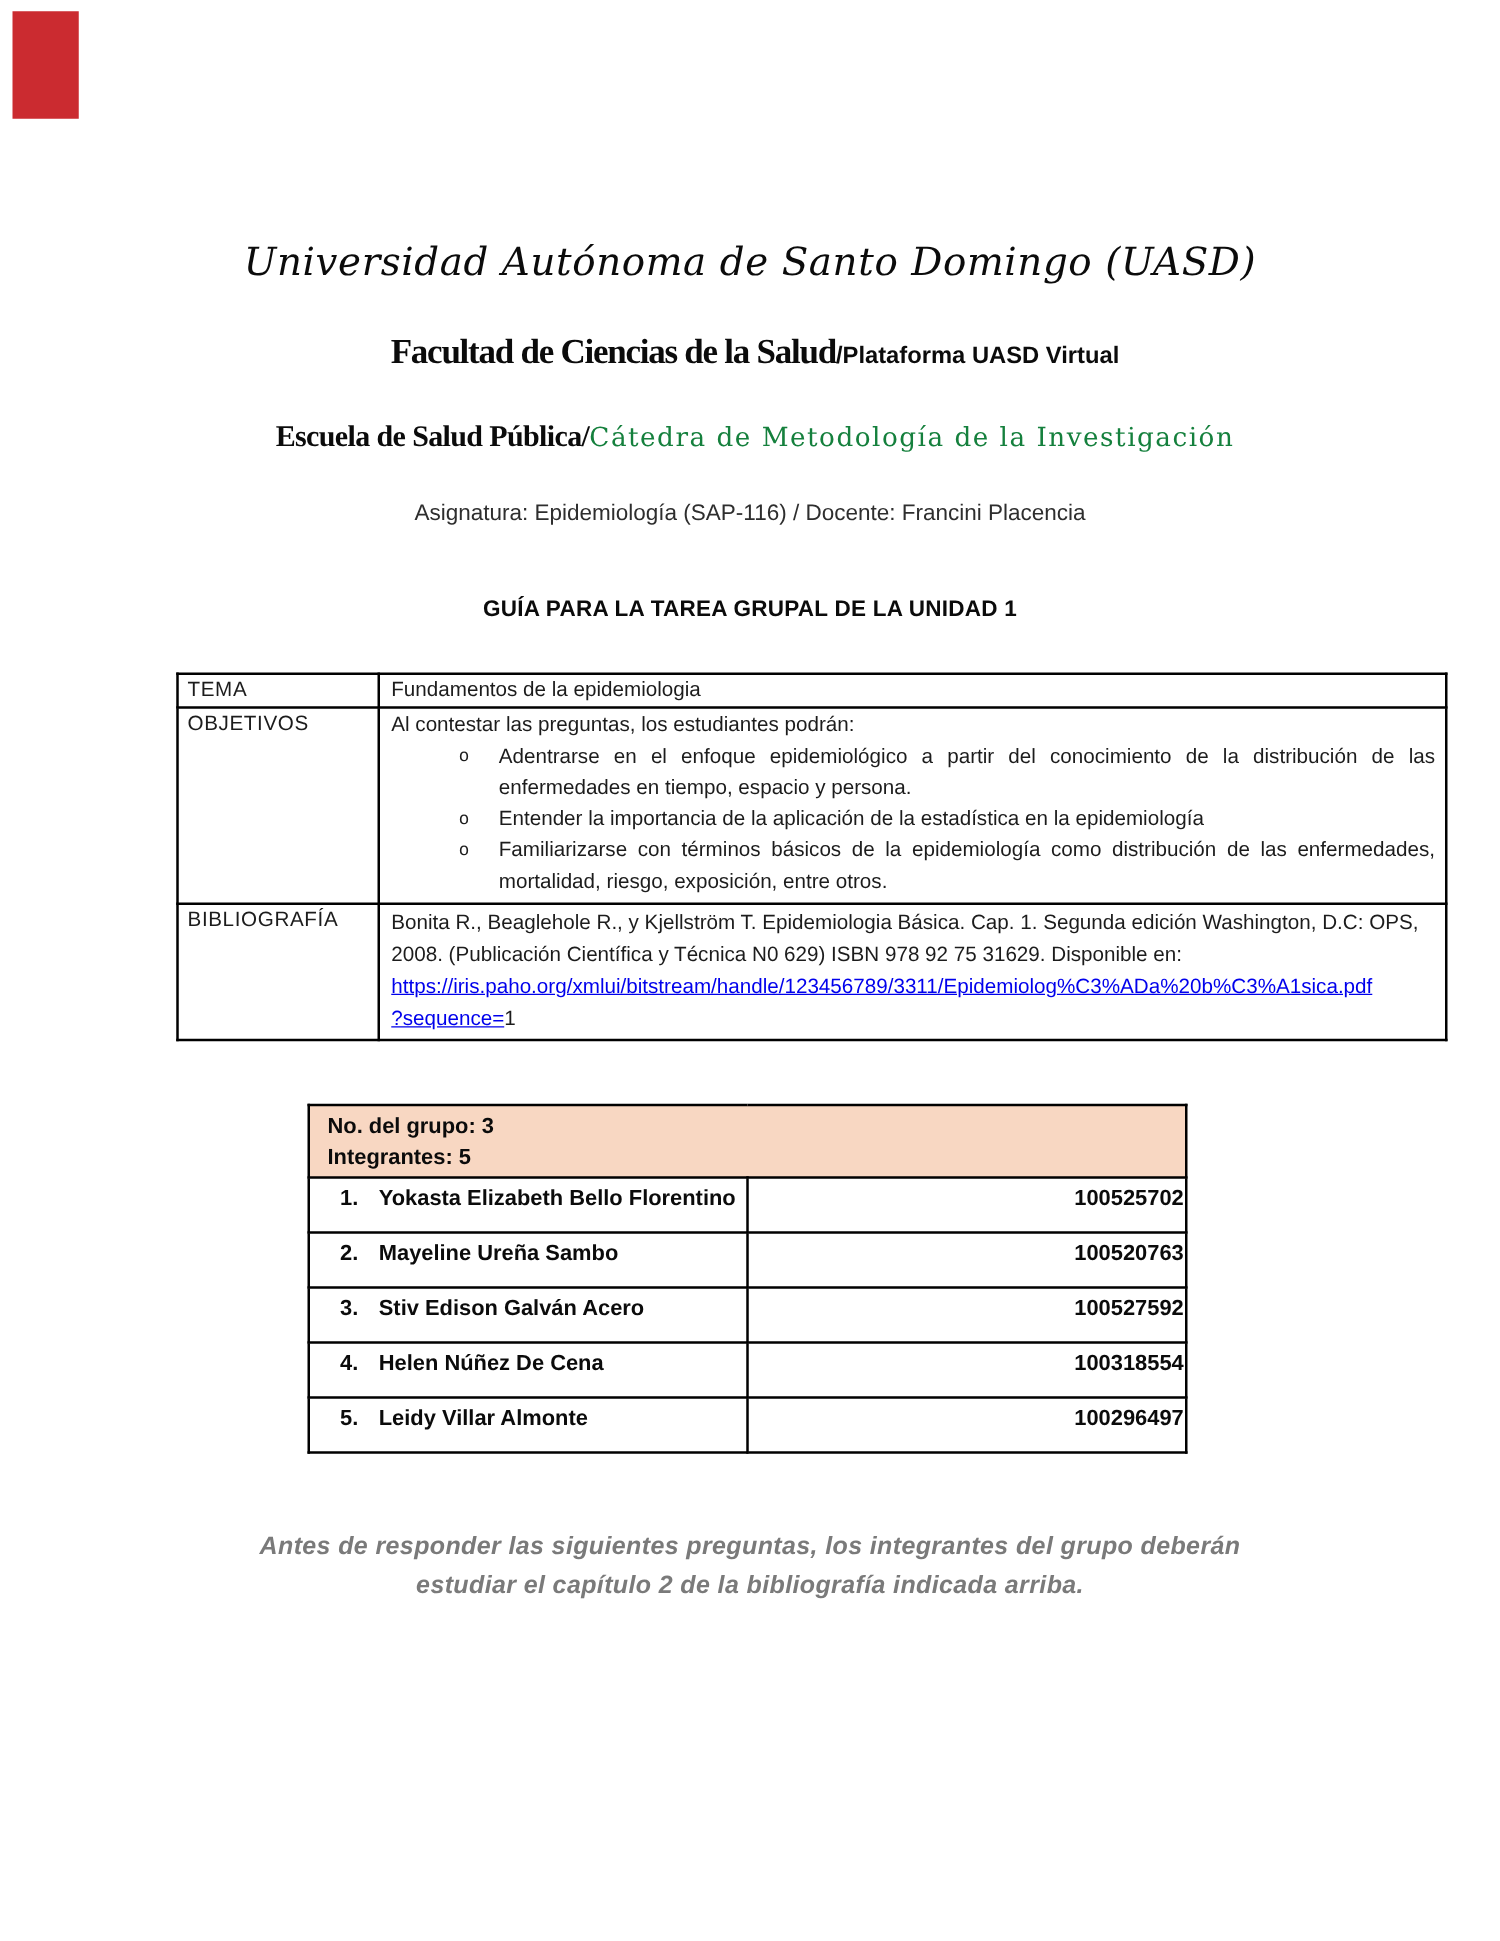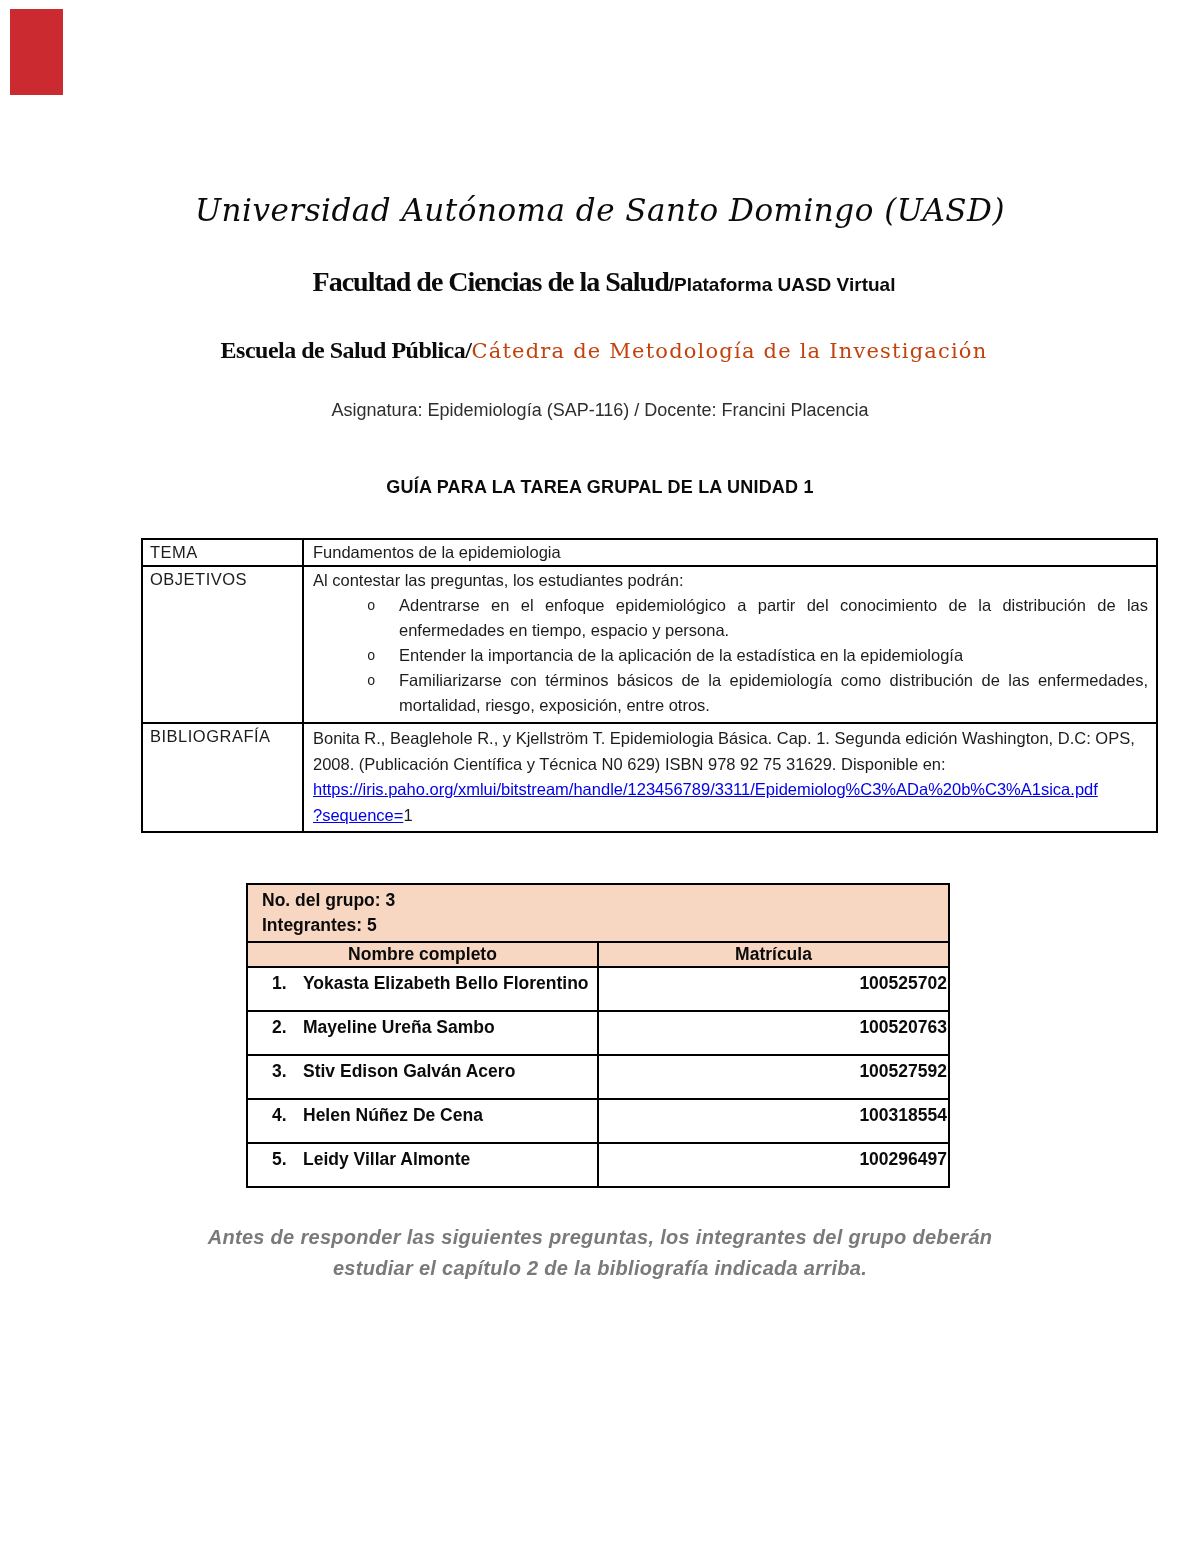--- a/index.html
+++ b/index.html
@@ -47,21 +47,21 @@
     font-family:"Liberation Serif", serif;
     font-weight:bold;
     font-size:24px;
     letter-spacing:-0.5px;
     color:#0b0b0b;
   }
   .school-suffix {
     font-family:"DejaVu Serif", serif;
     font-size:21px;
     letter-spacing:1.2px;
-    color:#c2410c;
+    color:#15803d;
   }
   .course-line { top:400px; font-size:18px; color:#2e2e2e; }
   .guide-title { top:477px; font-size:18px; font-weight:bold; letter-spacing:0.2px; color:#0b0b0b; }
 
   
   .t1 {
     position:absolute; left:96px; top:538px;
     width:1017px;
     border-collapse:collapse;
     table-layout:fixed;
@@ -192,24 +192,20 @@
   </table>
 
   <table class="t2">
     <tbody>
       <tr>
         <td class="band1" colspan="2">
           <div>No. del grupo: 3</div>
           <div>Integrantes: 5</div>
         </td>
       </tr>
-      <tr class="band2">
-        <td class="col-name">Nombre completo</td>
-        <td class="col-mat">Matrícula</td>
-      </tr>
       <tr class="member">
         <td class="name-cell">
           <span class="num">1.</span><span>Yokasta Elizabeth Bello Florentino</span>
         </td>
         <td class="mat-cell">100525702</td>
       </tr>
       <tr class="member">
         <td class="name-cell">
           <span class="num">2.</span><span>Mayeline Ureña Sambo</span>
         </td>

